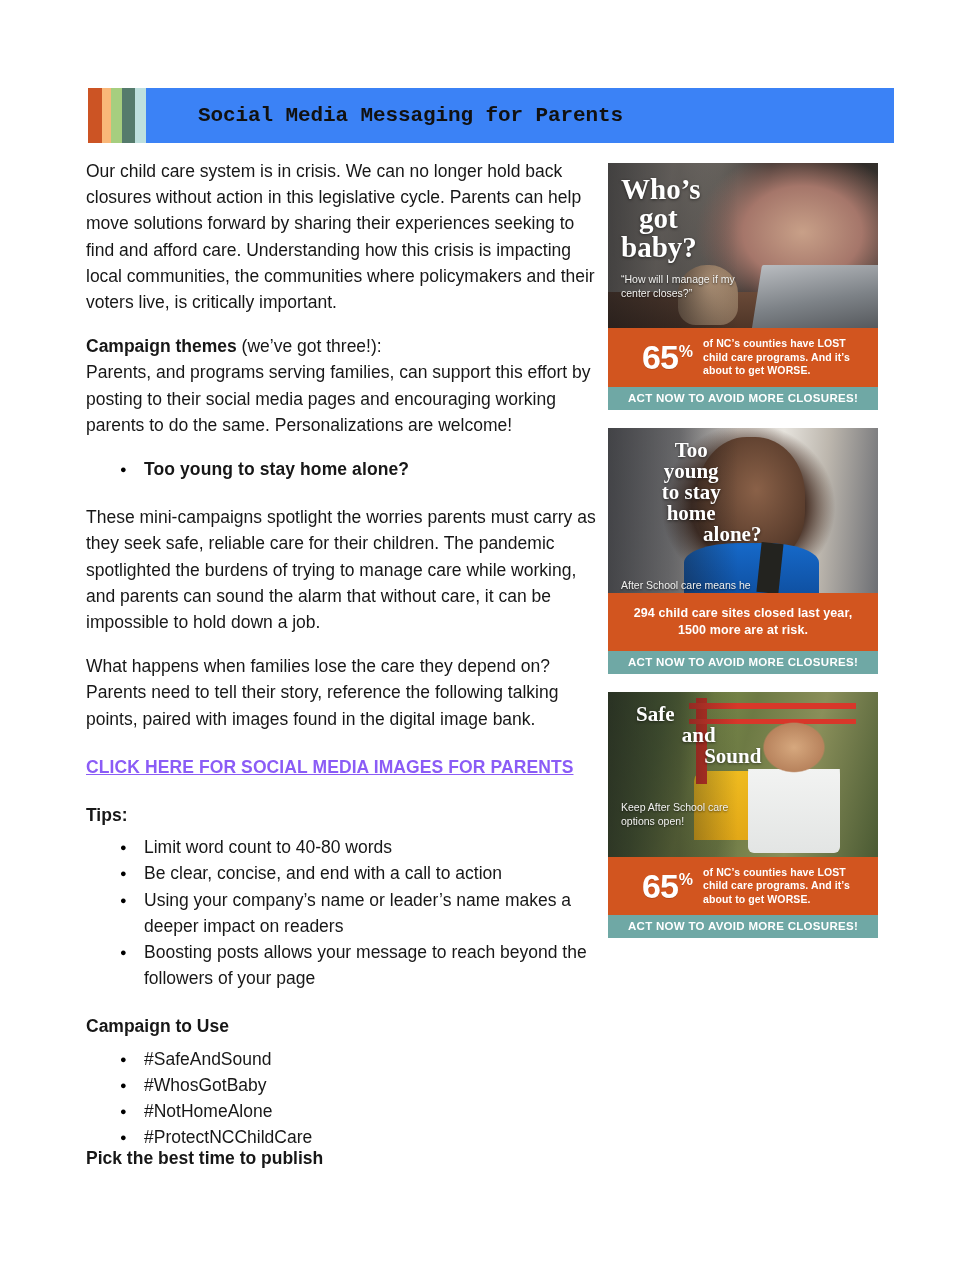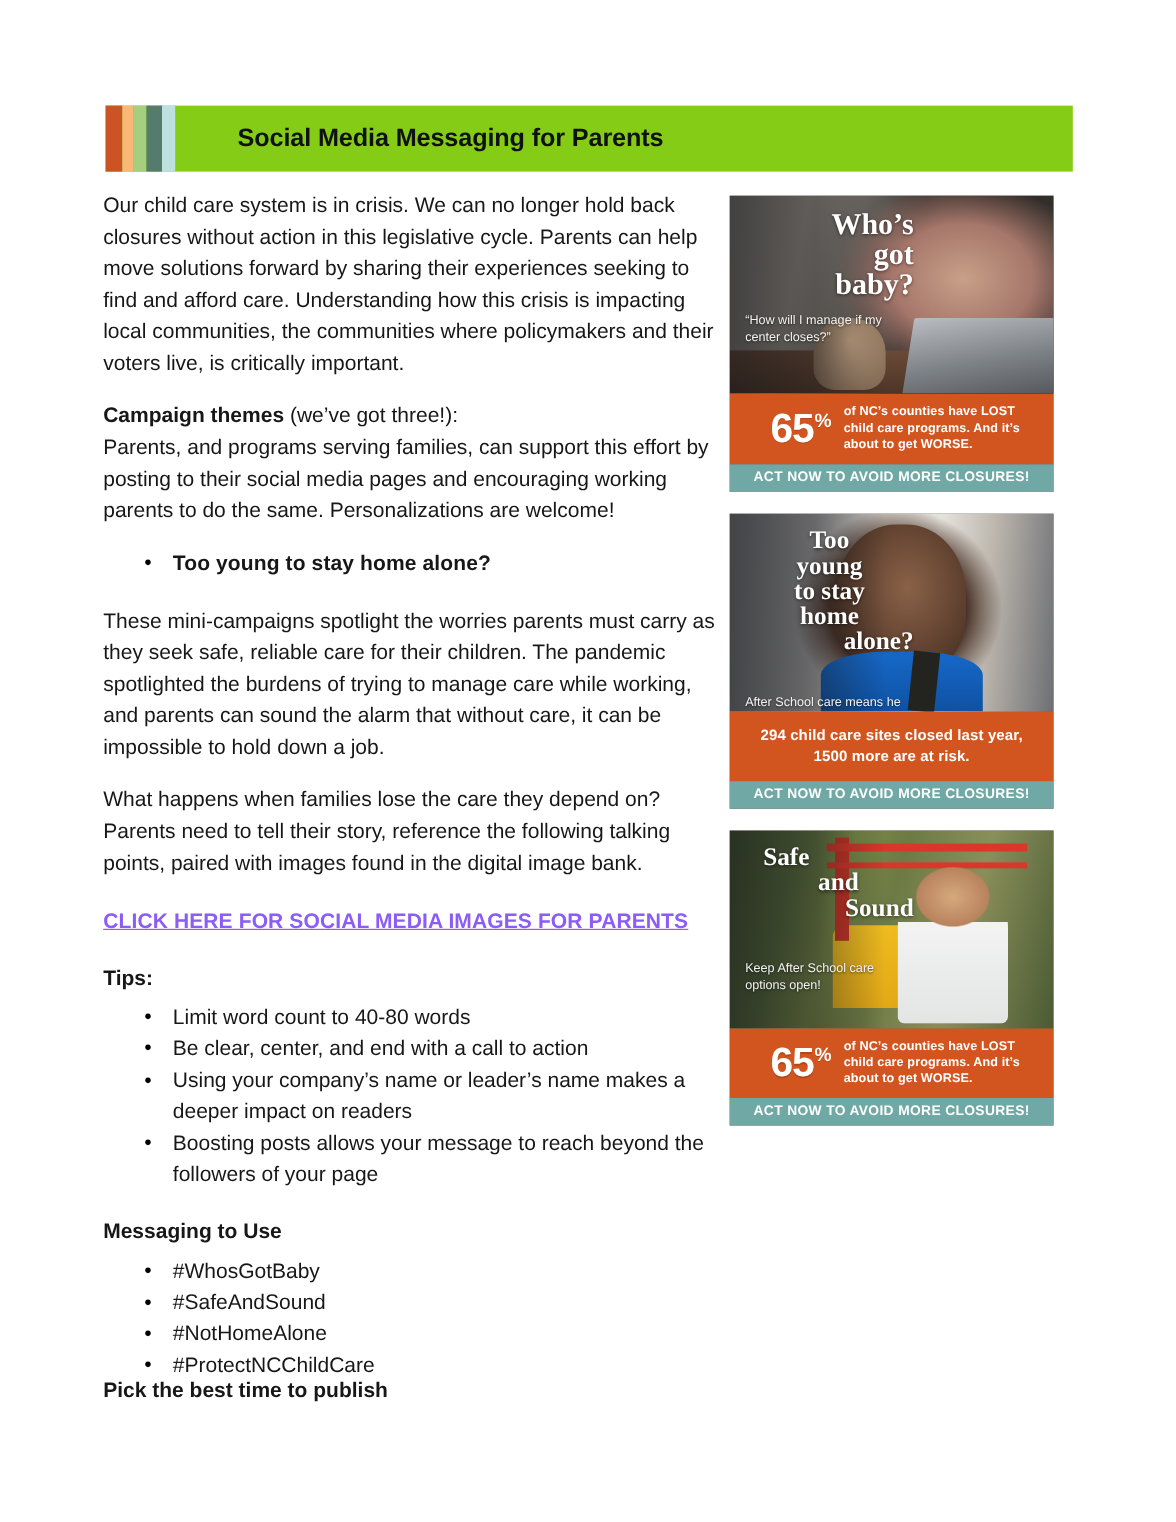--- a/index.html
+++ b/index.html
@@ -18,21 +18,22 @@
 
   
   .doc-header {
     position: absolute;
     left: 88px;
     top: 88px;
     width: 806px;
     height: 55px;
     display: flex;
     align-items: stretch;
-    background: #84cc16;
+    background: #3b82f6;
+    font-family: Liberation Mono, monospace;
   }
   .color-bars {
     display: flex;
     height: 100%;
     flex: 0 0 auto;
   }
   .cbar { height: 100%; }
   .cbar-1 { width: 14px; background: #CC5424; }
   .cbar-2 { width: 9px;  background: #F9B778; }
   .cbar-3 { width: 11px; background: #A6CE7F; }
@@ -239,21 +240,21 @@
     width: 52%;
     color: #ffffff;
   }
   .photo-headline {
     font-family: "Liberation Serif", serif;
     font-weight: bold;
     color: #ffffff;
     text-shadow: 0 1px 3px rgba(0,0,0,0.55);
     line-height: 1.0;
   }
-  .hl-1 { font-size: 25px; text-align: right; }
+  .hl-1 { font-size: 29px; text-align: left; }
   .hl-2 { font-size: 21px; text-align: center; }
   .hl-3 { font-size: 21px; text-align: center; margin-left: 15px; }
   .photo-sub {
     margin-top: 10px;
     font-size: 10.5px;
     line-height: 14px;
     color: #f2f2f0;
     text-shadow: 0 1px 2px rgba(0,0,0,0.6);
     font-family: "Liberation Sans", sans-serif;
   }
@@ -342,29 +343,29 @@
 
   <p class="para">These mini-campaigns spotlight the worries parents must carry as they seek safe, reliable care for their children. The pandemic spotlighted the burdens of trying to manage care while working, and parents can sound the alarm that without care, it can be impossible to hold down a job.</p>
 
   <p class="para">What happens when families lose the care they depend on? Parents need to tell their story, reference the following talking points, paired with images found in the digital image bank.</p>
 
   <a class="cta-link" href="#">CLICK HERE FOR SOCIAL MEDIA IMAGES FOR PARENTS</a>
 
   <div class="section-head">Tips:</div>
   <ul class="bullets tips">
     <li>Limit word count to 40-80 words</li>
-    <li>Be clear, center, and end with a call to action</li>
+    <li>Be clear, concise, and end with a call to action</li>
     <li>Using your company’s name or leader’s name makes a deeper impact on readers</li>
     <li>Boosting posts allows your message to reach beyond the followers of your page</li>
   </ul>
 
-  <div class="section-head">Messaging to Use</div>
+  <div class="section-head">Campaign to Use</div>
   <ul class="bullets hashtags">
+    <li>#SafeAndSound</li>
     <li>#WhosGotBaby</li>
-    <li>#SafeAndSound</li>
     <li>#NotHomeAlone</li>
     <li>#ProtectNCChildCare</li>
   </ul>
 
 </div>
 
 <div class="footer-head">Pick the best time to publish</div>
 
 <div class="cards">
 

